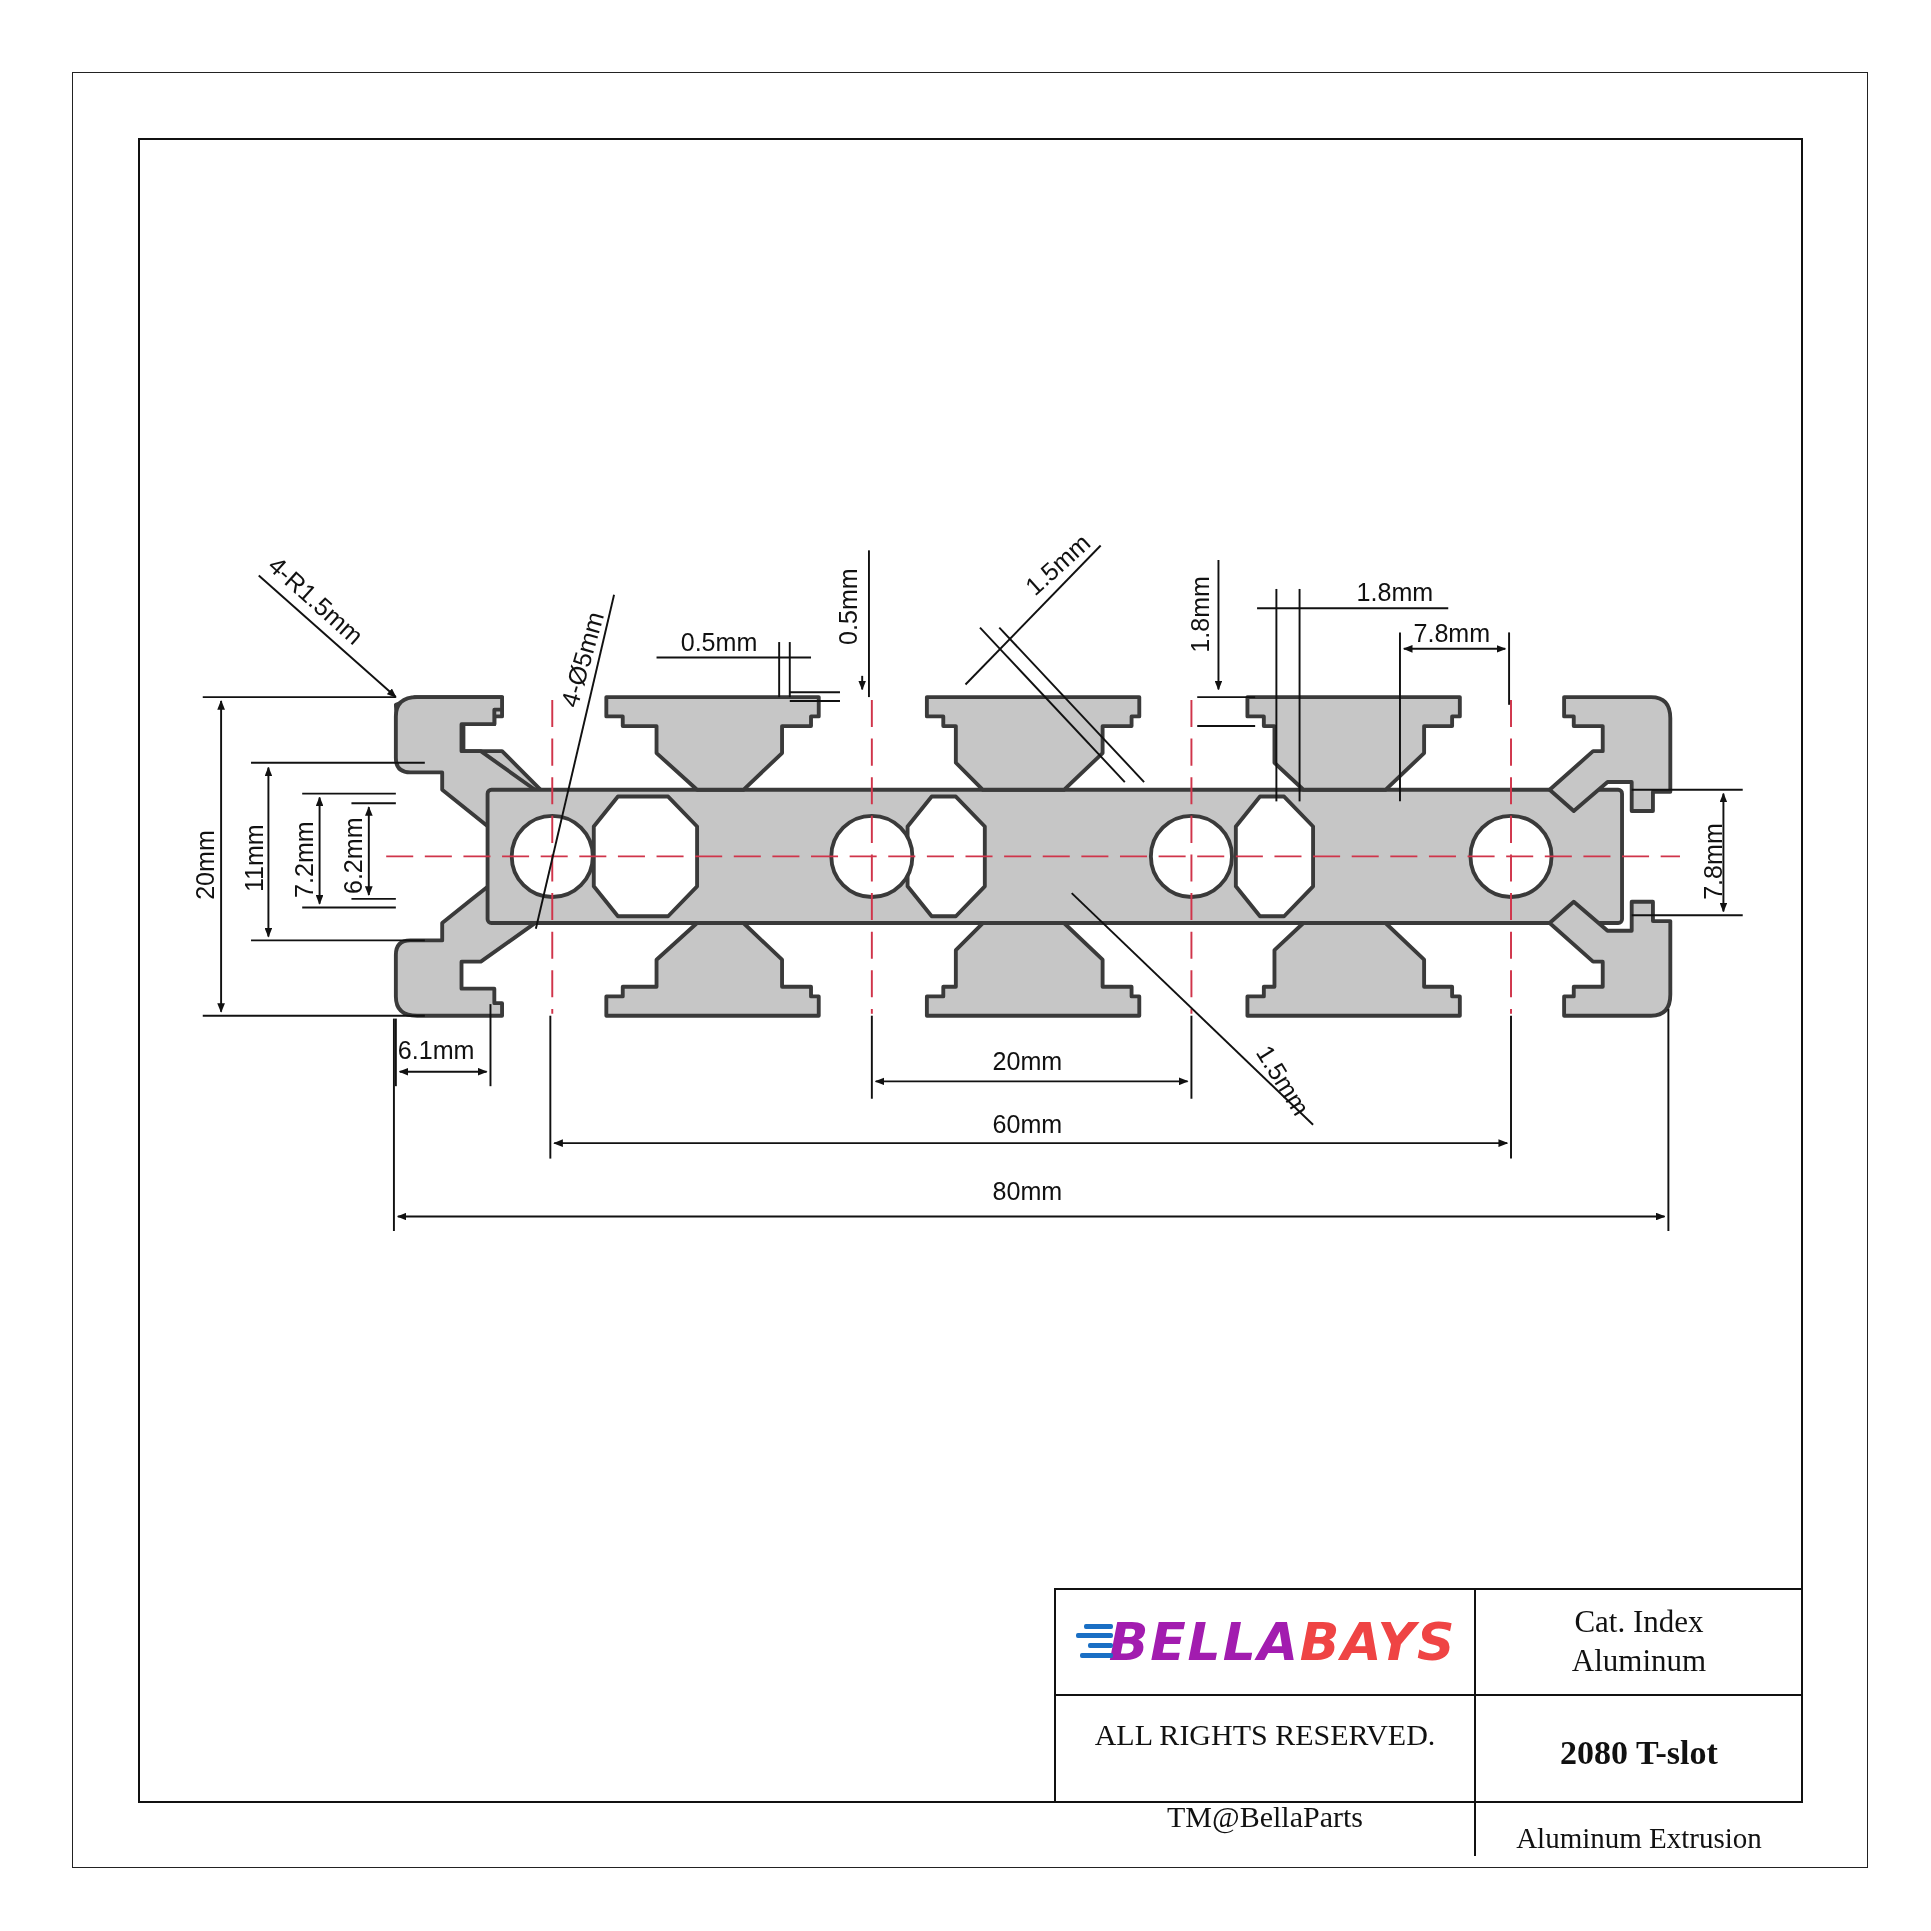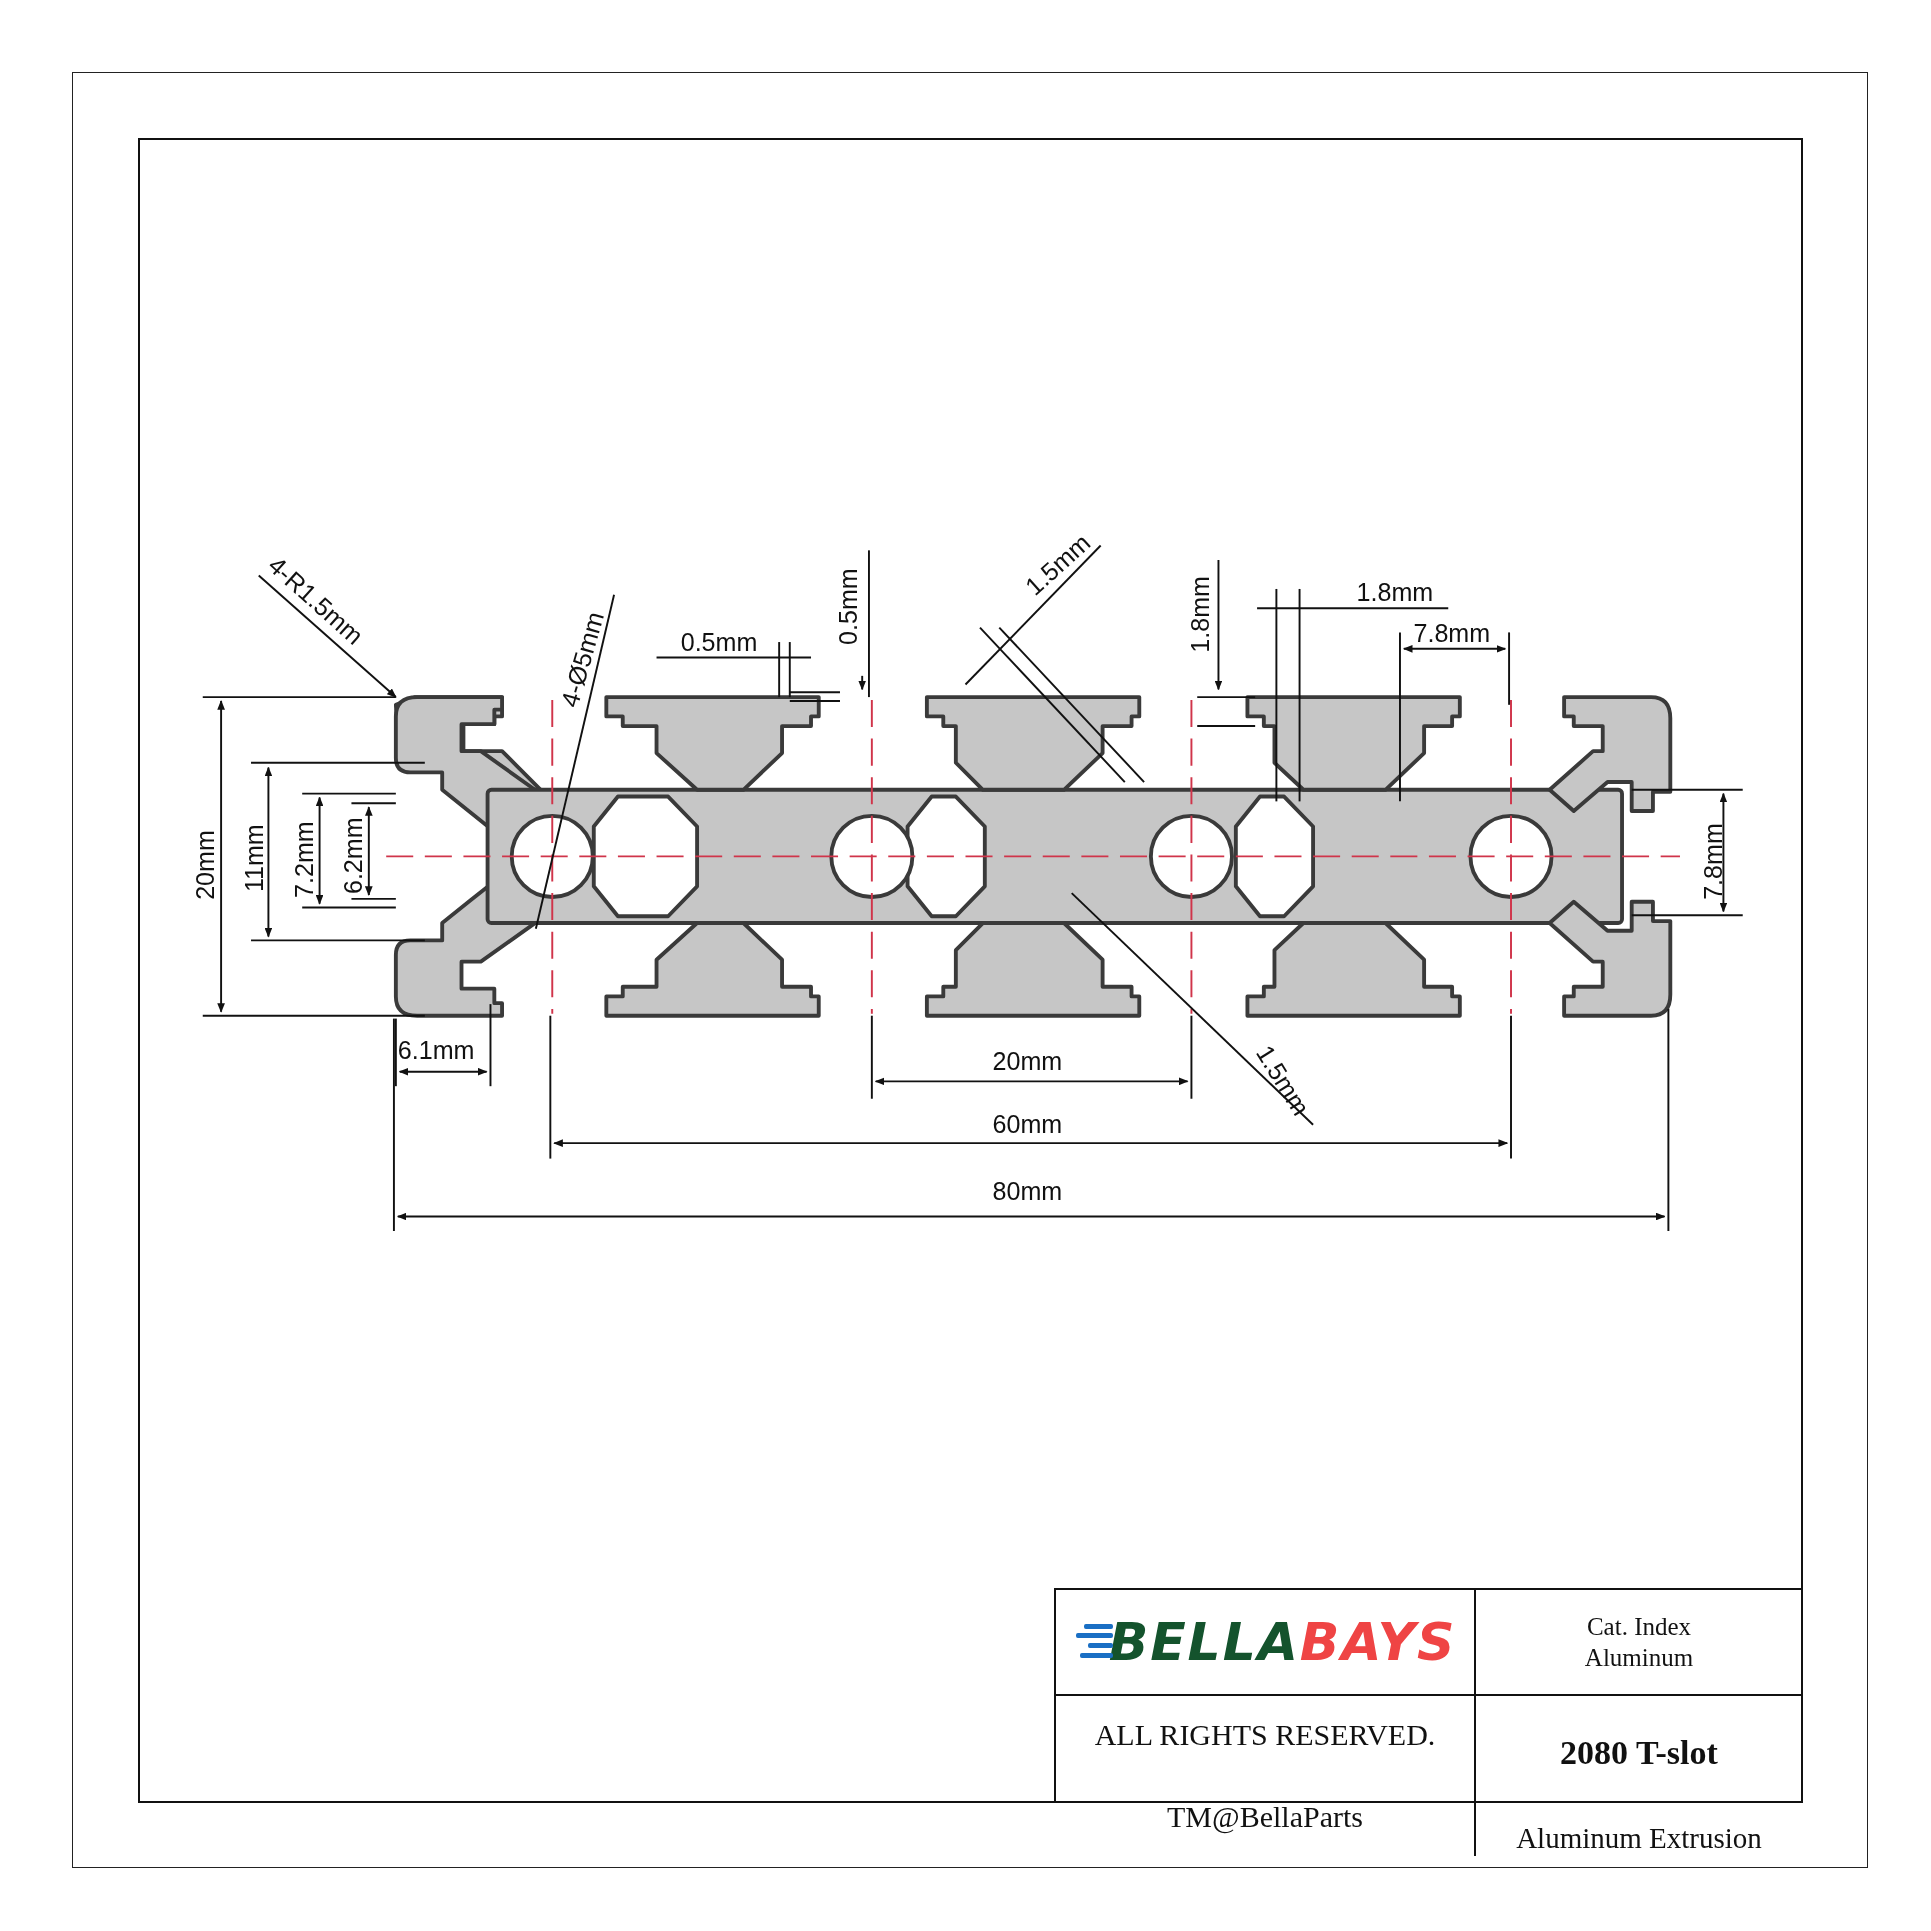--- a/index.html
+++ b/index.html
@@ -6,25 +6,25 @@
   body { width: 1931px; height: 1931px; position: relative; overflow: hidden; font-family: "Liberation Sans", sans-serif; }
   .outer-frame { position: absolute; left: 72px; top: 72px; width: 1796px; height: 1796px; border: 1.9px solid #222; box-sizing: border-box; }
   .inner-frame { position: absolute; left: 138px; top: 138px; width: 1665px; height: 1665px; border: 2.9px solid #111; box-sizing: border-box; }
   svg.drawing { position: absolute; left: 0; top: 0; }
   .dimtxt { font-family: "Liberation Sans", sans-serif; font-size: 26px; fill: #111; }
   .title-block { position: absolute; left: 1054px; top: 1588px; width: 748px; height: 214px; border: 2.9px solid #111; border-right: none; border-bottom: none; box-sizing: border-box; display: grid; grid-template-columns: 420px 1fr; grid-template-rows: 106px 1fr; font-family: "Liberation Serif", serif; color: #111; }
   .tb-cell { border-right: 2.9px solid #111; border-bottom: 2.9px solid #111; display: flex; flex-direction: column; align-items: center; justify-content: center; text-align: center; line-height: 1.25; }
   .tb-cell.br { border-right: none; }
   .tb-cell.bb { border-bottom: none; gap: 45px; }
   .logo { display: flex; align-items: center; font-family: "DejaVu Sans", sans-serif; font-weight: bold; font-style: italic; font-size: 52px; letter-spacing: 1.9px; }
-  .logo .blue { color: #14532d; }
+  .logo .blue { color: #a21caf; }
   .logo .dark { color: #ef4444; }
   .speed-lines { width: 39px; height: 48px; position: relative; margin-right: -3.9px; }
   .speed-lines span { position: absolute; right: 0; height: 4.8px; background: #1a6fc4; border-radius: 1.9px; }
-  .t-cat { font-size: 25px; }
+  .t-cat { font-size: 31px; }
   .t-rights { font-size: 30px; }
   .t-model { font-size: 34px; font-weight: bold; margin-top: 36px; }
   .t-desc { font-size: 29px; }
 </style>
 </head>
 <body>
 
 <div class="outer-frame"></div>
 <div class="inner-frame"></div>
 

